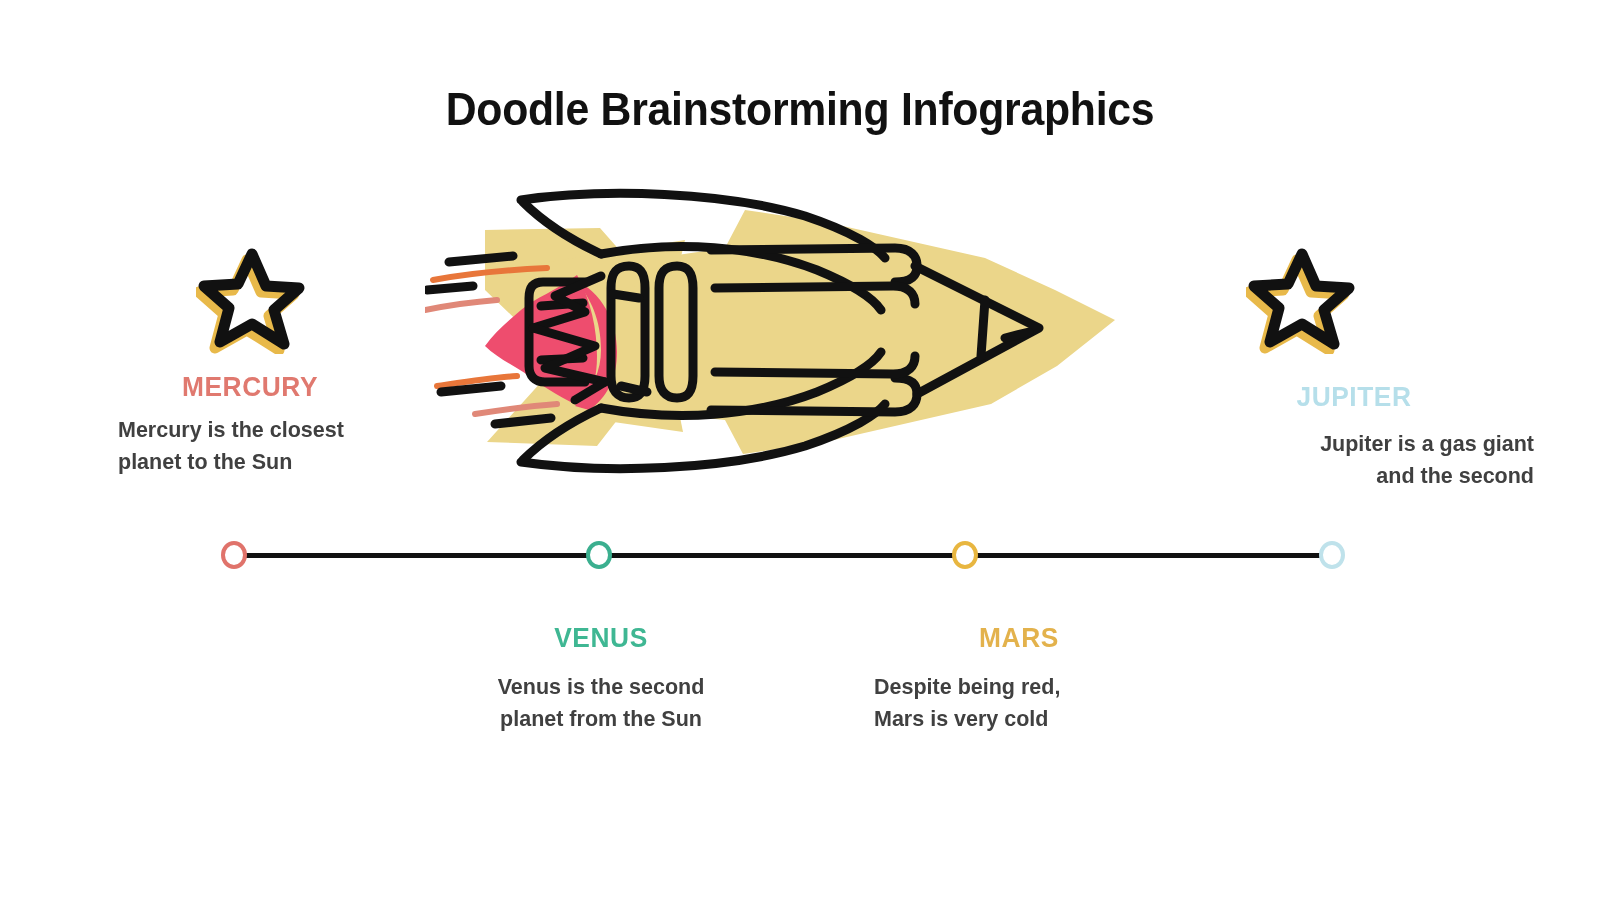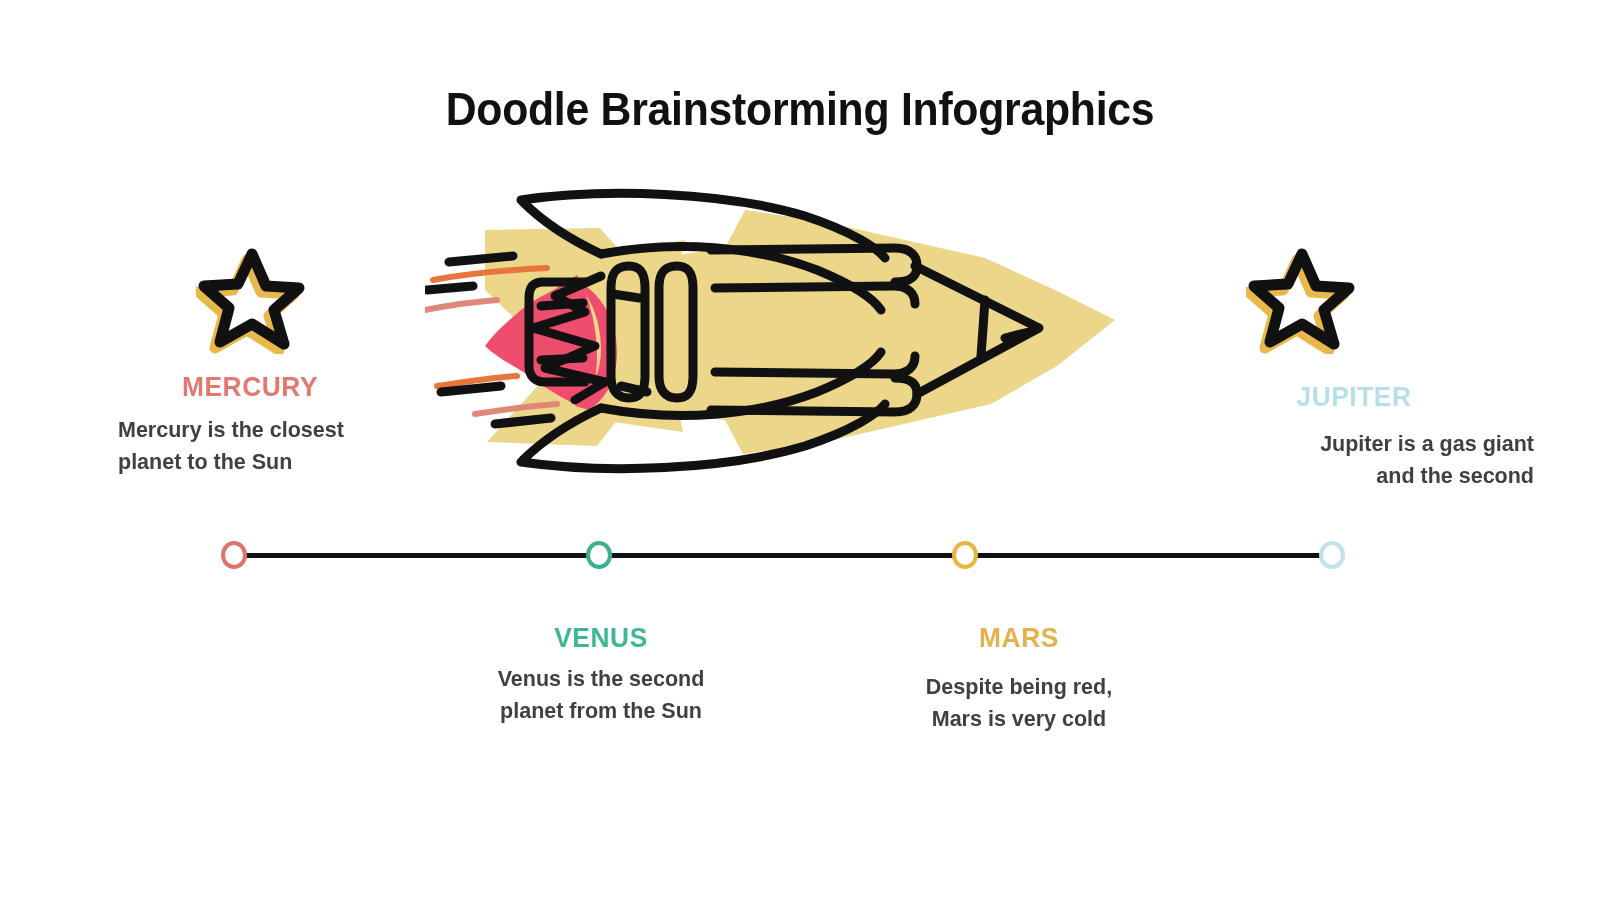--- a/index.html
+++ b/index.html
@@ -107,26 +107,26 @@
   #blk-mercury .planet-desc  { text-align: left; padding-left: 58px; }
 
   
   #blk-jupiter { left: 1168px; top: 382px; width: 372px; }
   #blk-jupiter .planet-label { text-align: center; transform-origin: 50% 50%; }
   #blk-jupiter .planet-desc  { text-align: right; padding-right: 6px; margin-top: 18px; }
 
   
   #blk-venus { left: 421px; top: 623px; width: 360px; }
   #blk-venus .planet-label { text-align: center; transform-origin: 50% 50%; }
-  #blk-venus .planet-desc  { text-align: center; margin-top: 12px; }
+  #blk-venus .planet-desc  { text-align: center; margin-top: 20px; }
 
   
   #blk-mars { left: 874px; top: 623px; width: 290px; }
   #blk-mars .planet-label { text-align: center; transform-origin: 50% 50%; }
-  #blk-mars .planet-desc  { text-align: center; margin-top: 20px; }
+  #blk-mars .planet-desc  { margin-top: 20px; }
 </style>
 </head>
 <body>
 
 <div id="slide" style="background: rgb(255, 255, 255);">
 
   <h1 class="title">Doodle Brainstorming Infographics</h1>
 
   <div class="doodle">
     <svg viewBox="0 0 700 320" xmlns="http://www.w3.org/2000/svg">

